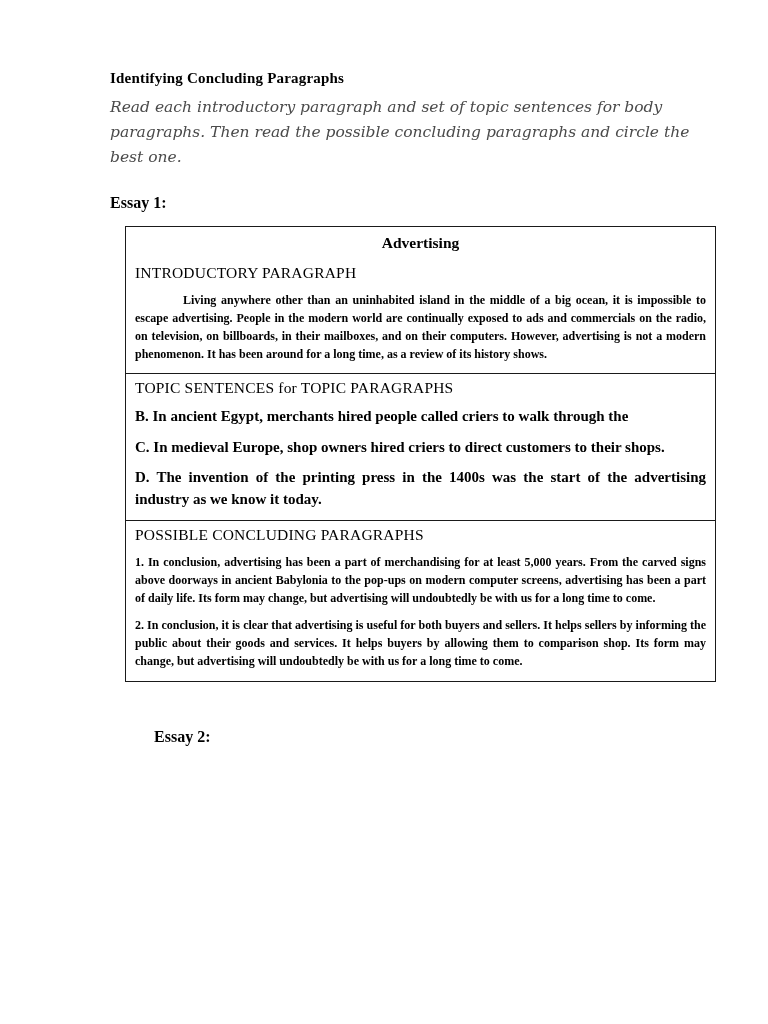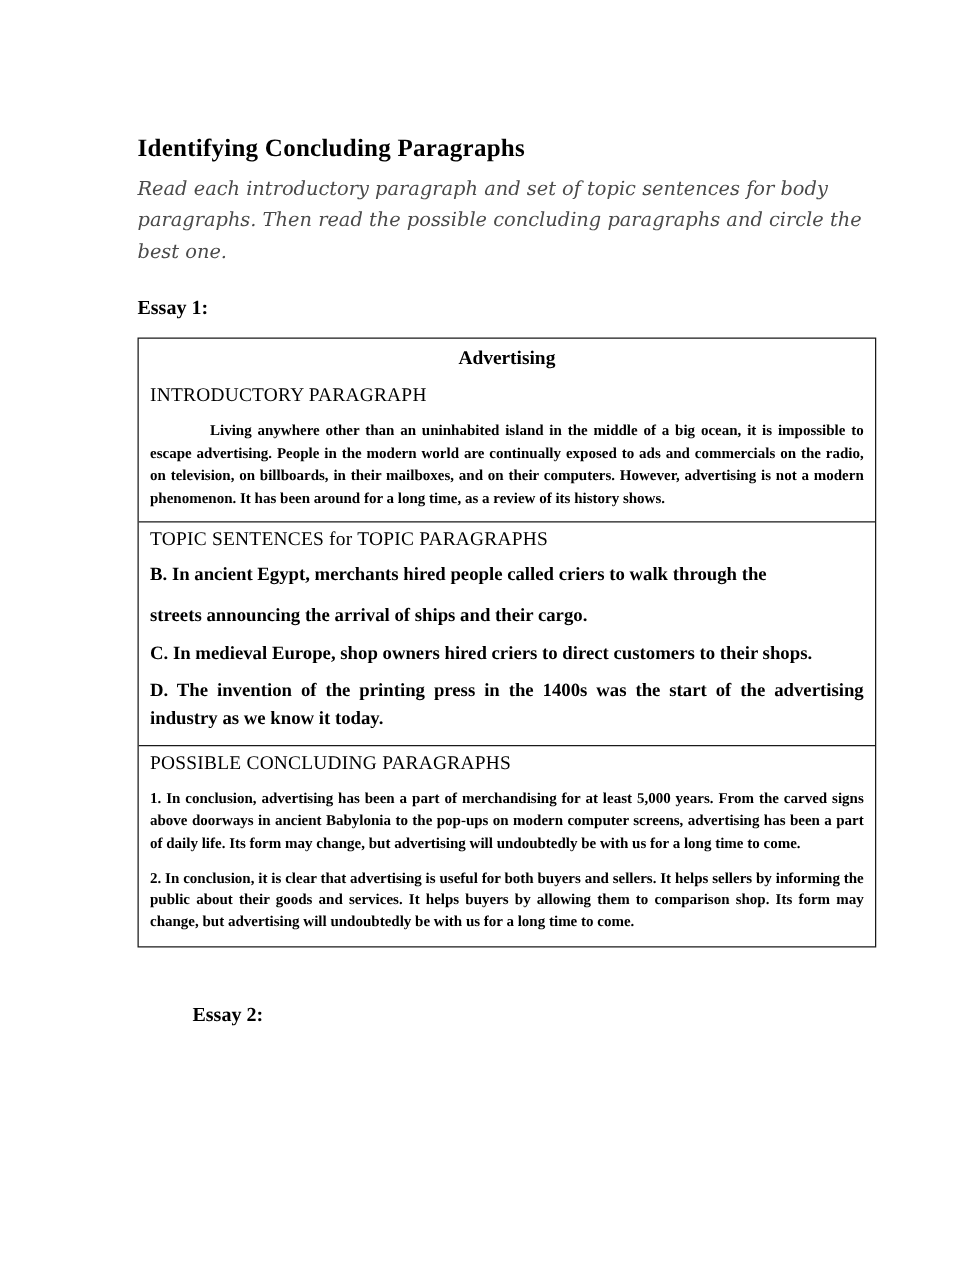--- a/index.html
+++ b/index.html
@@ -11,42 +11,42 @@
     background: #ffffff;
     margin: 0 auto;
     font-family: "Liberation Serif", serif;
     color: #000000;
     overflow: hidden;
   }
   .content {
     padding: 70px 68px 0 110px; 
   }
   .doc-title {
-    font-size: 20px;
+    font-size: 15px;
     font-weight: bold;
     letter-spacing: 0.2px;
-    margin-top: 38px;
   }
   .instructions {
     margin-top: 8px;
     font-family: "DejaVu Serif", serif;
     font-style: italic;
     font-size: 15.5px;
     line-height: 1.62;
     color: #4a4a4a;
   }
   .essay-label {
     margin-top: 24px;
     font-size: 16px;
     font-weight: bold;
   }
   .essay-table {
     margin-top: 14px;
     border: 1.6px solid #1a1a1a;
     width: 591px;
+    margin-left: 15px;
   }
   .section {
     padding: 5px 9px 10px 9px;
   }
   .section + .section {
     border-top: 1.2px solid #1a1a1a;
   }
   .essay-title {
     text-align: center;
     font-weight: bold;
@@ -105,21 +105,20 @@
 
       <div class="section">
         <div class="essay-title">Advertising</div>
         <div class="section-heading">INTRODUCTORY PARAGRAPH</div>
         <p class="body-par indent">Living anywhere other than an uninhabited island in the middle of a big ocean, it is impossible to escape advertising. People in the modern world are continually exposed to ads and commercials on the radio, on television, on billboards, in their mailboxes, and on their computers. However, advertising is not a modern phenomenon. It has been around for a long time, as a review of its history shows.</p>
       </div>
 
       <div class="section">
         <div class="section-heading">TOPIC SENTENCES for TOPIC PARAGRAPHS</div>
         <p class="item">B. In ancient Egypt, merchants hired people called criers to walk through the</p>
-        <p class="item cont">streets announcing the arrival of ships and their cargo.</p>
         <p class="item">C. In medieval Europe, shop owners hired criers to direct customers to their shops.</p>
         <p class="item">D. The invention of the printing press in the 1400s was the start of the advertising industry as we know it today.</p>
       </div>
 
       <div class="section">
         <div class="section-heading">POSSIBLE CONCLUDING PARAGRAPHS</div>
         <p class="body-par">1. In conclusion, advertising has been a part of merchandising for at least 5,000 years. From the carved signs above doorways in ancient Babylonia to the pop-ups on modern computer screens, advertising has been a part of daily life. Its form may change, but advertising will undoubtedly be with us for a long time to come.</p>
         <p class="body-par">2. In conclusion, it is clear that advertising is useful for both buyers and sellers. It helps sellers by informing the public about their goods and services. It helps buyers by allowing them to comparison shop. Its form may change, but advertising will undoubtedly be with us for a long time to come.</p>
       </div>
 

